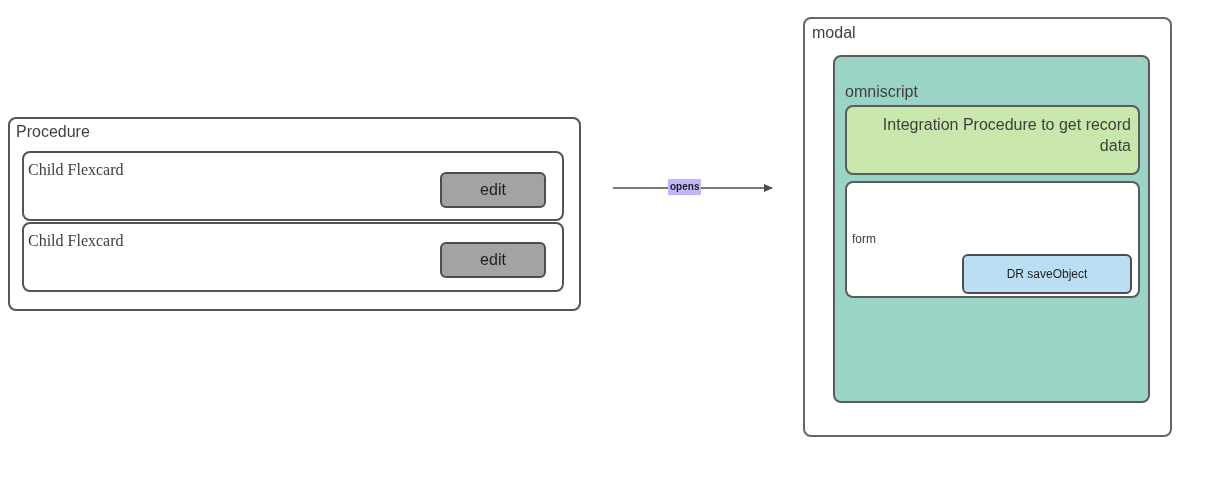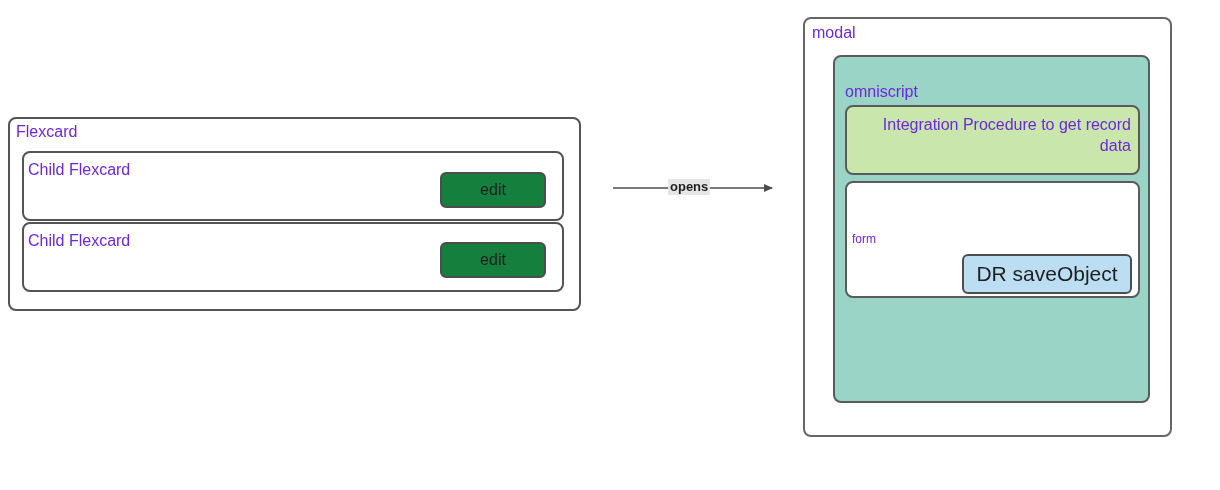--- a/index.html
+++ b/index.html
@@ -16,21 +16,21 @@
     overflow: hidden;
   }
   .box {
     position: absolute;
     box-sizing: border-box;
     border-style: solid;
     border-width: 2px;
   }
   .label {
     position: absolute;
-    color: #6d28d9;
+    color: #404040;
     white-space: pre-wrap;
   }
 
   
   #flexcard-outer {
     left: 8px;
     top: 117px;
     width: 573px;
     height: 194px;
     border-color: #545454;
@@ -50,31 +50,32 @@
     left: 22px;
     width: 542px;
     height: 70px;
   }
   #child-card-1 { top: 151px; }
   #child-card-2 { top: 222px; }
   .child-card-label {
     left: 28px;
     font-size: 16px;
     line-height: 20px;
+    font-family: Liberation Serif, serif;
   }
   #child-card-1-label { top: 160px; }
   #child-card-2-label { top: 231px; }
 
   .edit-button {
     left: 440px;
     width: 106px;
     height: 36px;
     border-color: #4d4d4d;
     border-radius: 6px;
-    background: #15803d;
+    background: #a3a3a3;
     display: flex;
     align-items: center;
     justify-content: center;
     font-size: 16px;
     color: #1f1f1f;
     cursor: pointer;
   }
   #edit-button-1 { top: 172px; }
   #edit-button-2 { top: 242px; }
 
@@ -83,24 +84,24 @@
     position: absolute;
     left: 605px;
     top: 170px;
     width: 178px;
     height: 40px;
   }
   #opens-label {
     position: absolute;
     left: 668px;
     top: 179px;
-    font-size: 13px;
+    font-size: 10px;
     font-weight: bold;
     color: #1f1f1f;
-    background: #e5e5e5;
+    background: #c4b5fd;
     padding: 0 2px;
     line-height: 16px;
   }
 
   
   #modal-outer {
     left: 803px;
     top: 17px;
     width: 369px;
     height: 420px;
@@ -166,32 +167,32 @@
     left: 962px;
     top: 254px;
     width: 170px;
     height: 40px;
     border-color: #4d4d4d;
     border-radius: 6px;
     background: #bcdef3;
     display: flex;
     align-items: center;
     justify-content: center;
-    font-size: 21px;
+    font-size: 12px;
     color: #1f1f1f;
     cursor: pointer;
   }
 </style>
 </head>
 <body>
 
 <div id="canvas">
 
   <div class="box" id="flexcard-outer"></div>
-  <div class="label" id="flexcard-outer-label">Flexcard</div>
+  <div class="label" id="flexcard-outer-label">Procedure</div>
 
   <div class="box child-card" id="child-card-1"></div>
   <div class="label child-card-label" id="child-card-1-label">Child Flexcard</div>
   <div class="box edit-button" id="edit-button-1">edit</div>
 
   <div class="box child-card" id="child-card-2"></div>
   <div class="label child-card-label" id="child-card-2-label">Child Flexcard</div>
   <div class="box edit-button" id="edit-button-2">edit</div>
 
   <svg id="opens-arrow" viewBox="0 0 178 40" xmlns="http://www.w3.org/2000/svg">

